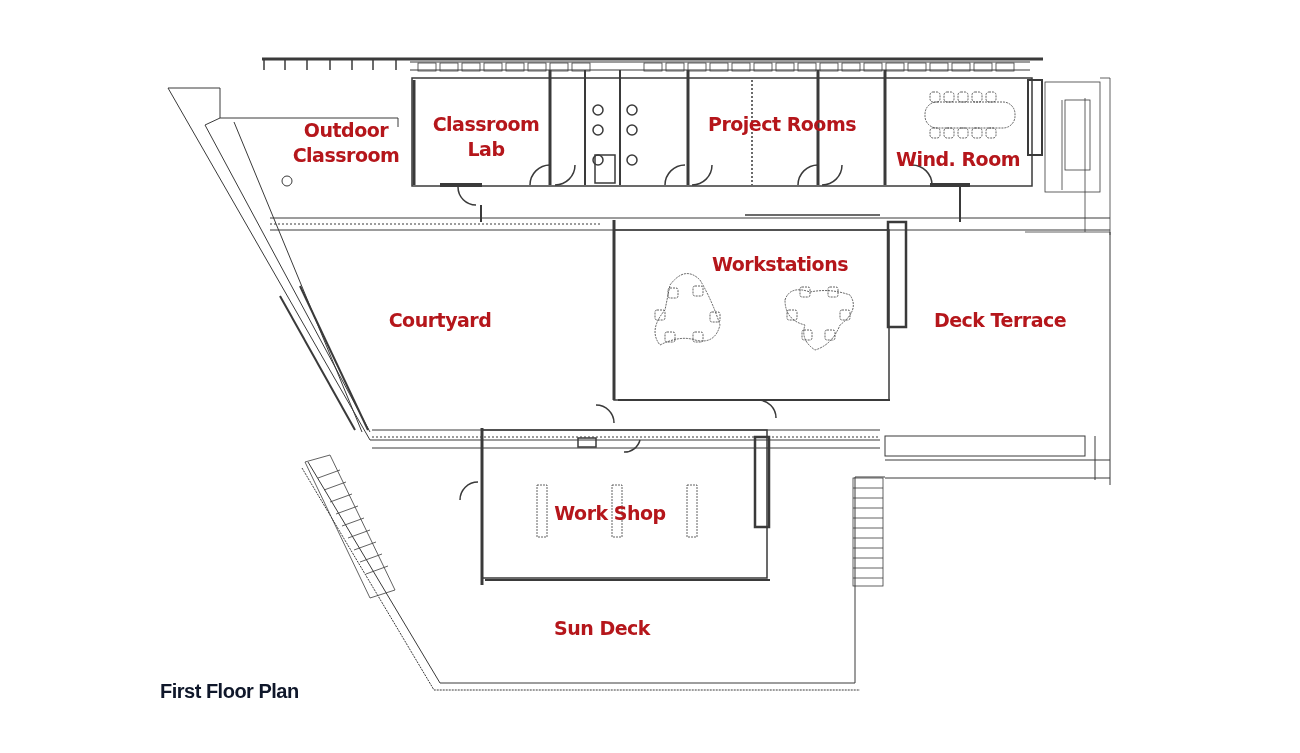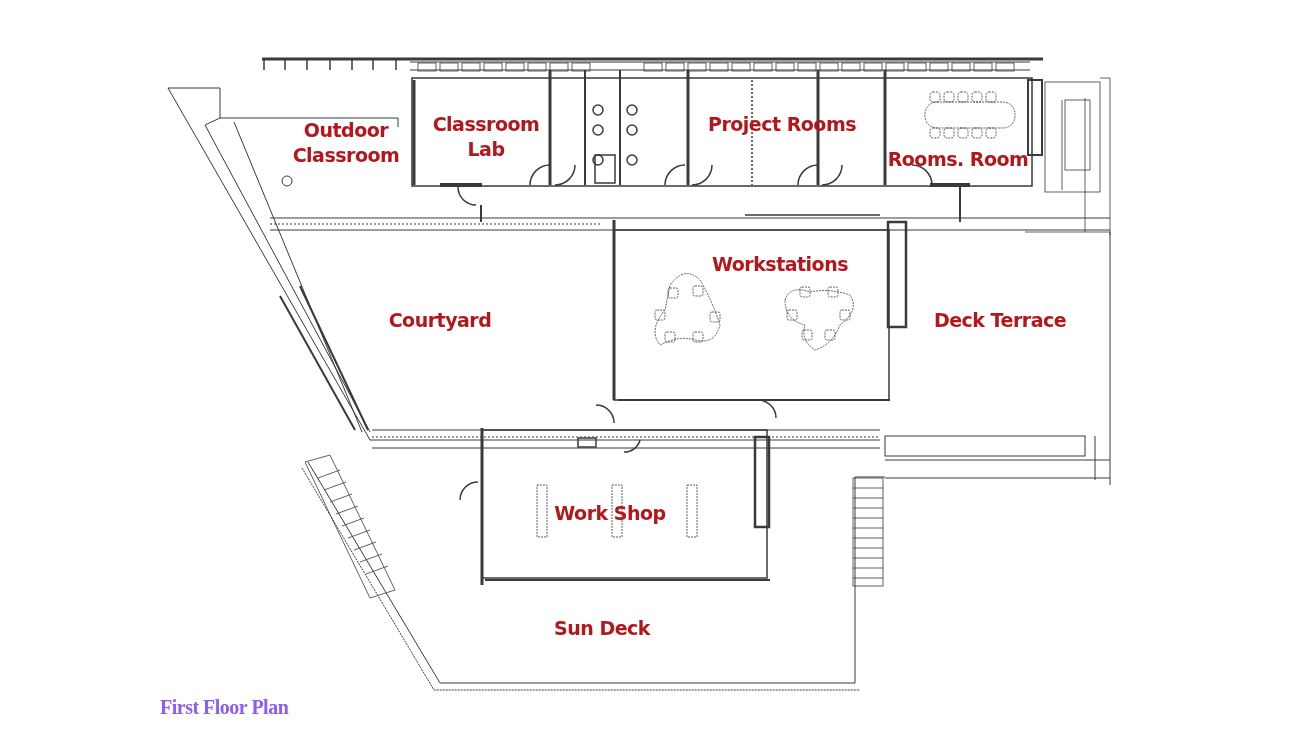--- a/index.html
+++ b/index.html
@@ -4,22 +4,22 @@
 <style>
   html, body { margin:0; padding:0; background:#ffffff; }
   body { width:1300px; height:753px; position:relative; overflow:hidden; font-family:"Liberation Sans", sans-serif; }
   #plan { position:absolute; left:0; top:0; width:1300px; height:753px; }
   .room-label {
     position:absolute; color:#b5161b; font-family:"DejaVu Sans", sans-serif;
     font-weight:bold; font-size:19px; line-height:25px; text-align:center;
     letter-spacing:-0.5px; white-space:nowrap; transform:translate(-50%,-50%);
   }
   .plan-title {
-    position:absolute; left:160px; top:696px; font-family:Liberation Serif, serif;
-    font-weight:bold; font-size:20px; color:#8b5cf6; letter-spacing:-0.5px;
+    position:absolute; left:160px; top:680px; font-family:Liberation Sans, sans-serif;
+    font-weight:bold; font-size:20px; color:#0f172a; letter-spacing:-0.5px;
   }
 </style>
 </head>
 <body>
 
 <svg id="plan" viewBox="0 0 1300 753" xmlns="http://www.w3.org/2000/svg">
   <g fill="none" stroke="#3a3a3a" stroke-width="1">
 
     <g>
       <line x1="262" y1="59" x2="1043" y2="59" stroke-width="3"></line>
@@ -236,21 +236,21 @@
   <div>Classroom</div>
 </div>
 <div class="room-label" style="left:486px; top:137px;">
   <div>Classroom</div>
   <div>Lab</div>
 </div>
 <div class="room-label" style="left:782px; top:124px;">
   <div>Project Rooms</div>
 </div>
 <div class="room-label" style="left:958px; top:159px;">
-  <div>Rooms. Room</div>
+  <div>Wind. Room</div>
 </div>
 <div class="room-label" style="left:780px; top:264px;">
   <div>Workstations</div>
 </div>
 <div class="room-label" style="left:440px; top:320px;text-align:center;">
   <div>Courtyard</div>
 </div>
 <div class="room-label" style="left:1000px; top:320px;">
   <div>Deck Terrace</div>
 </div>

